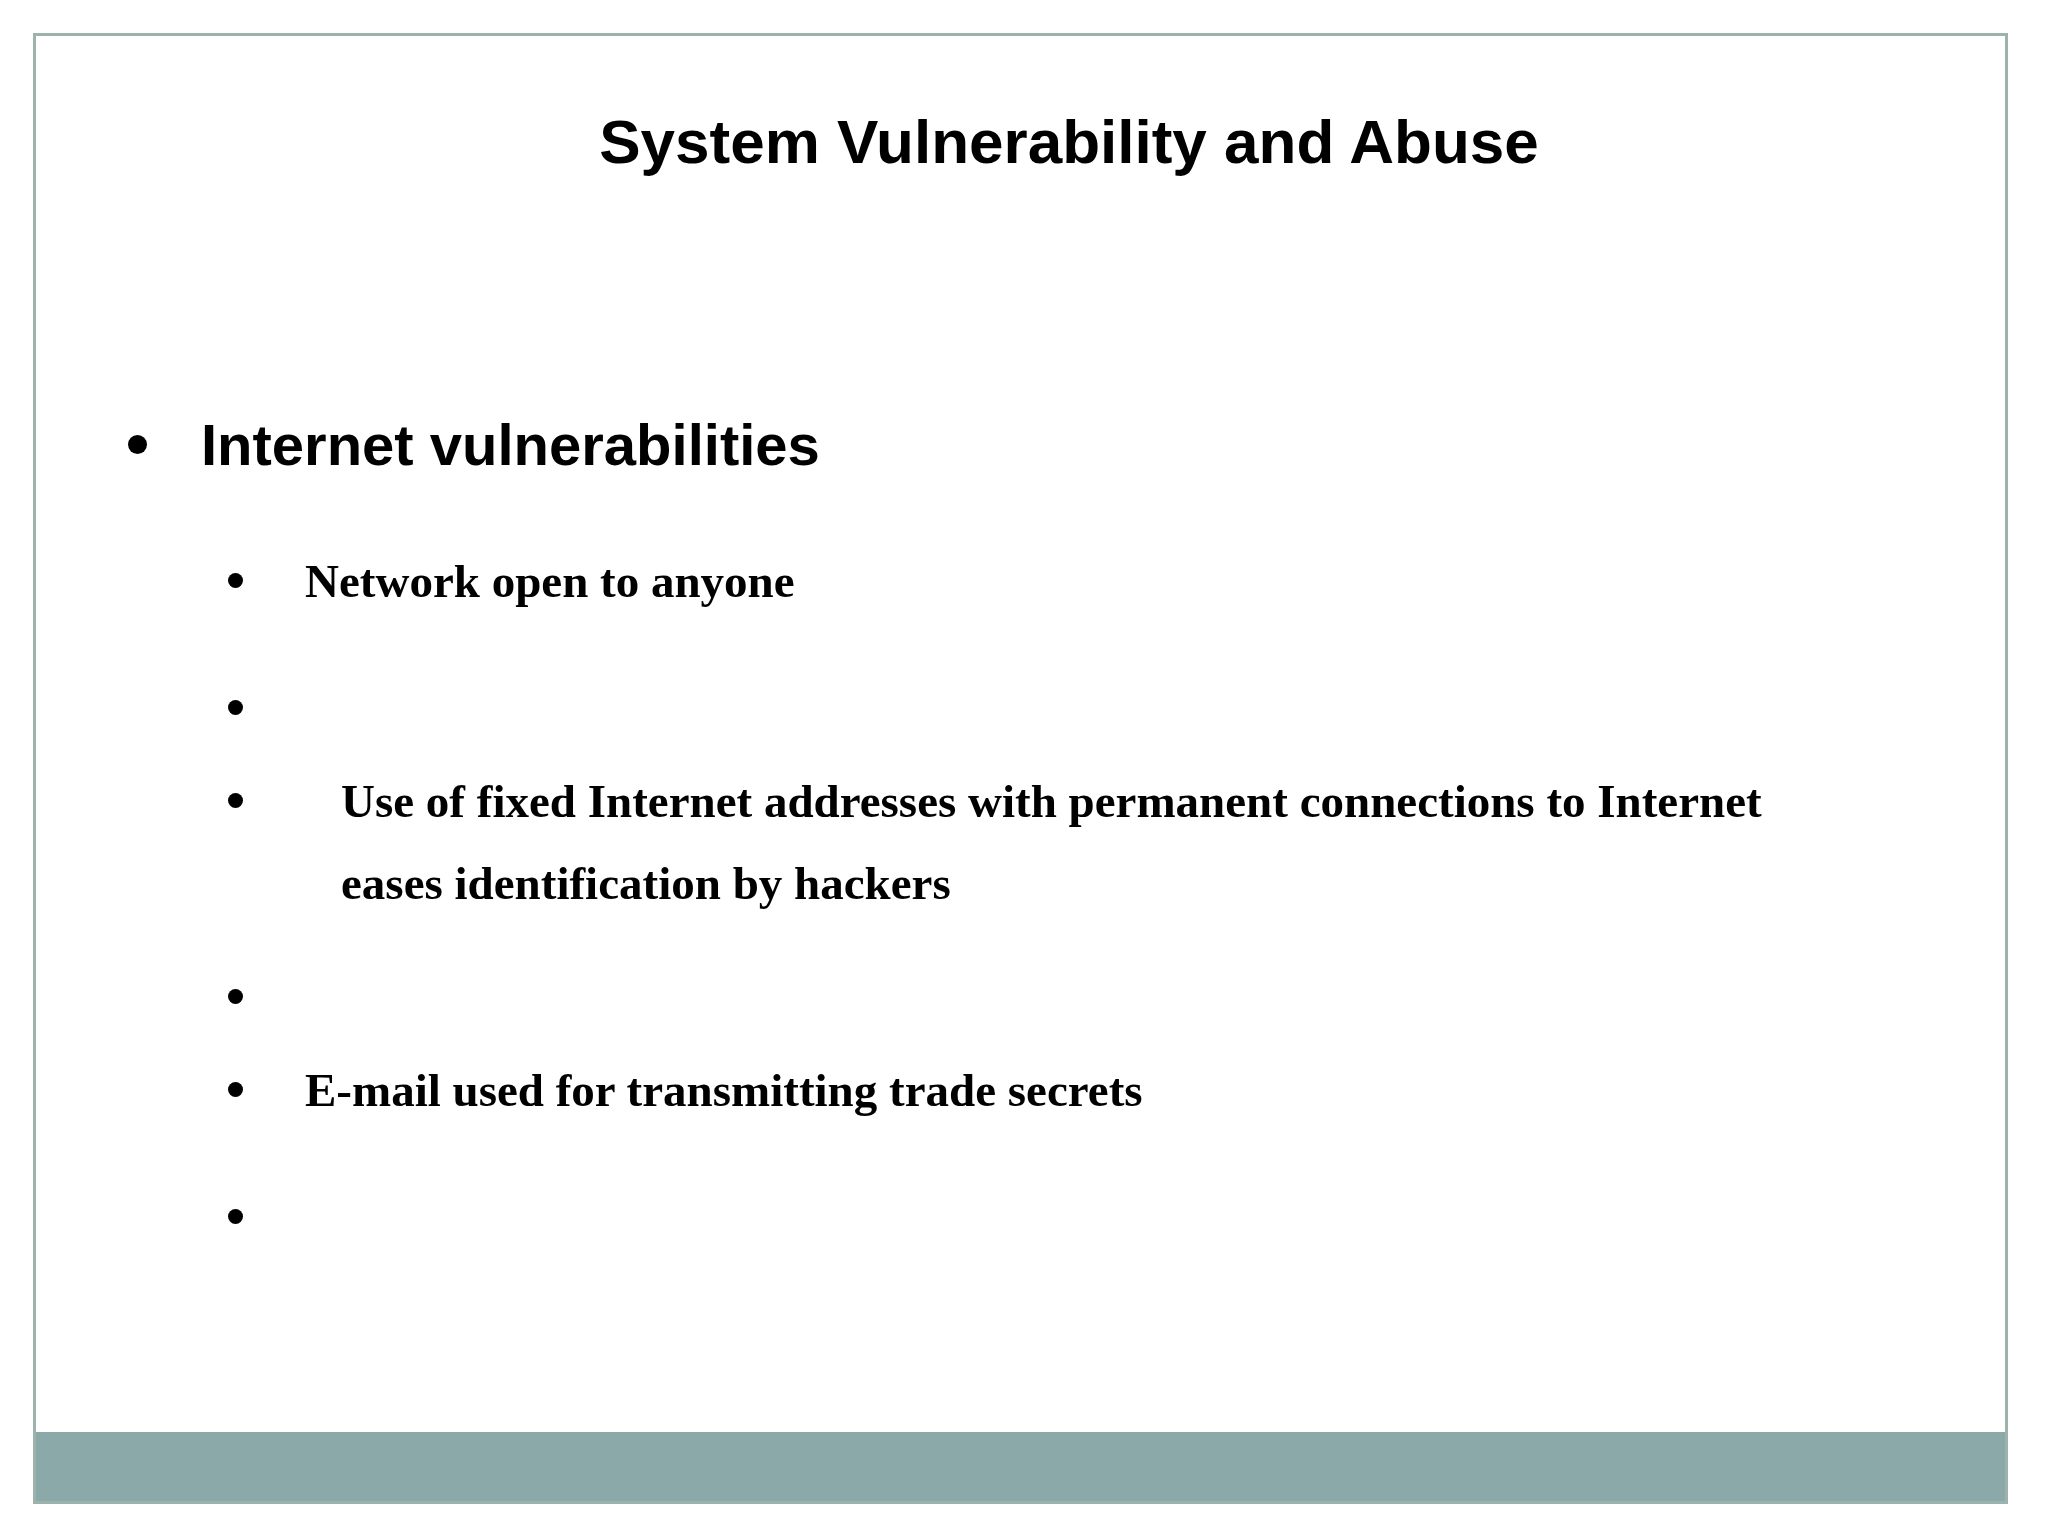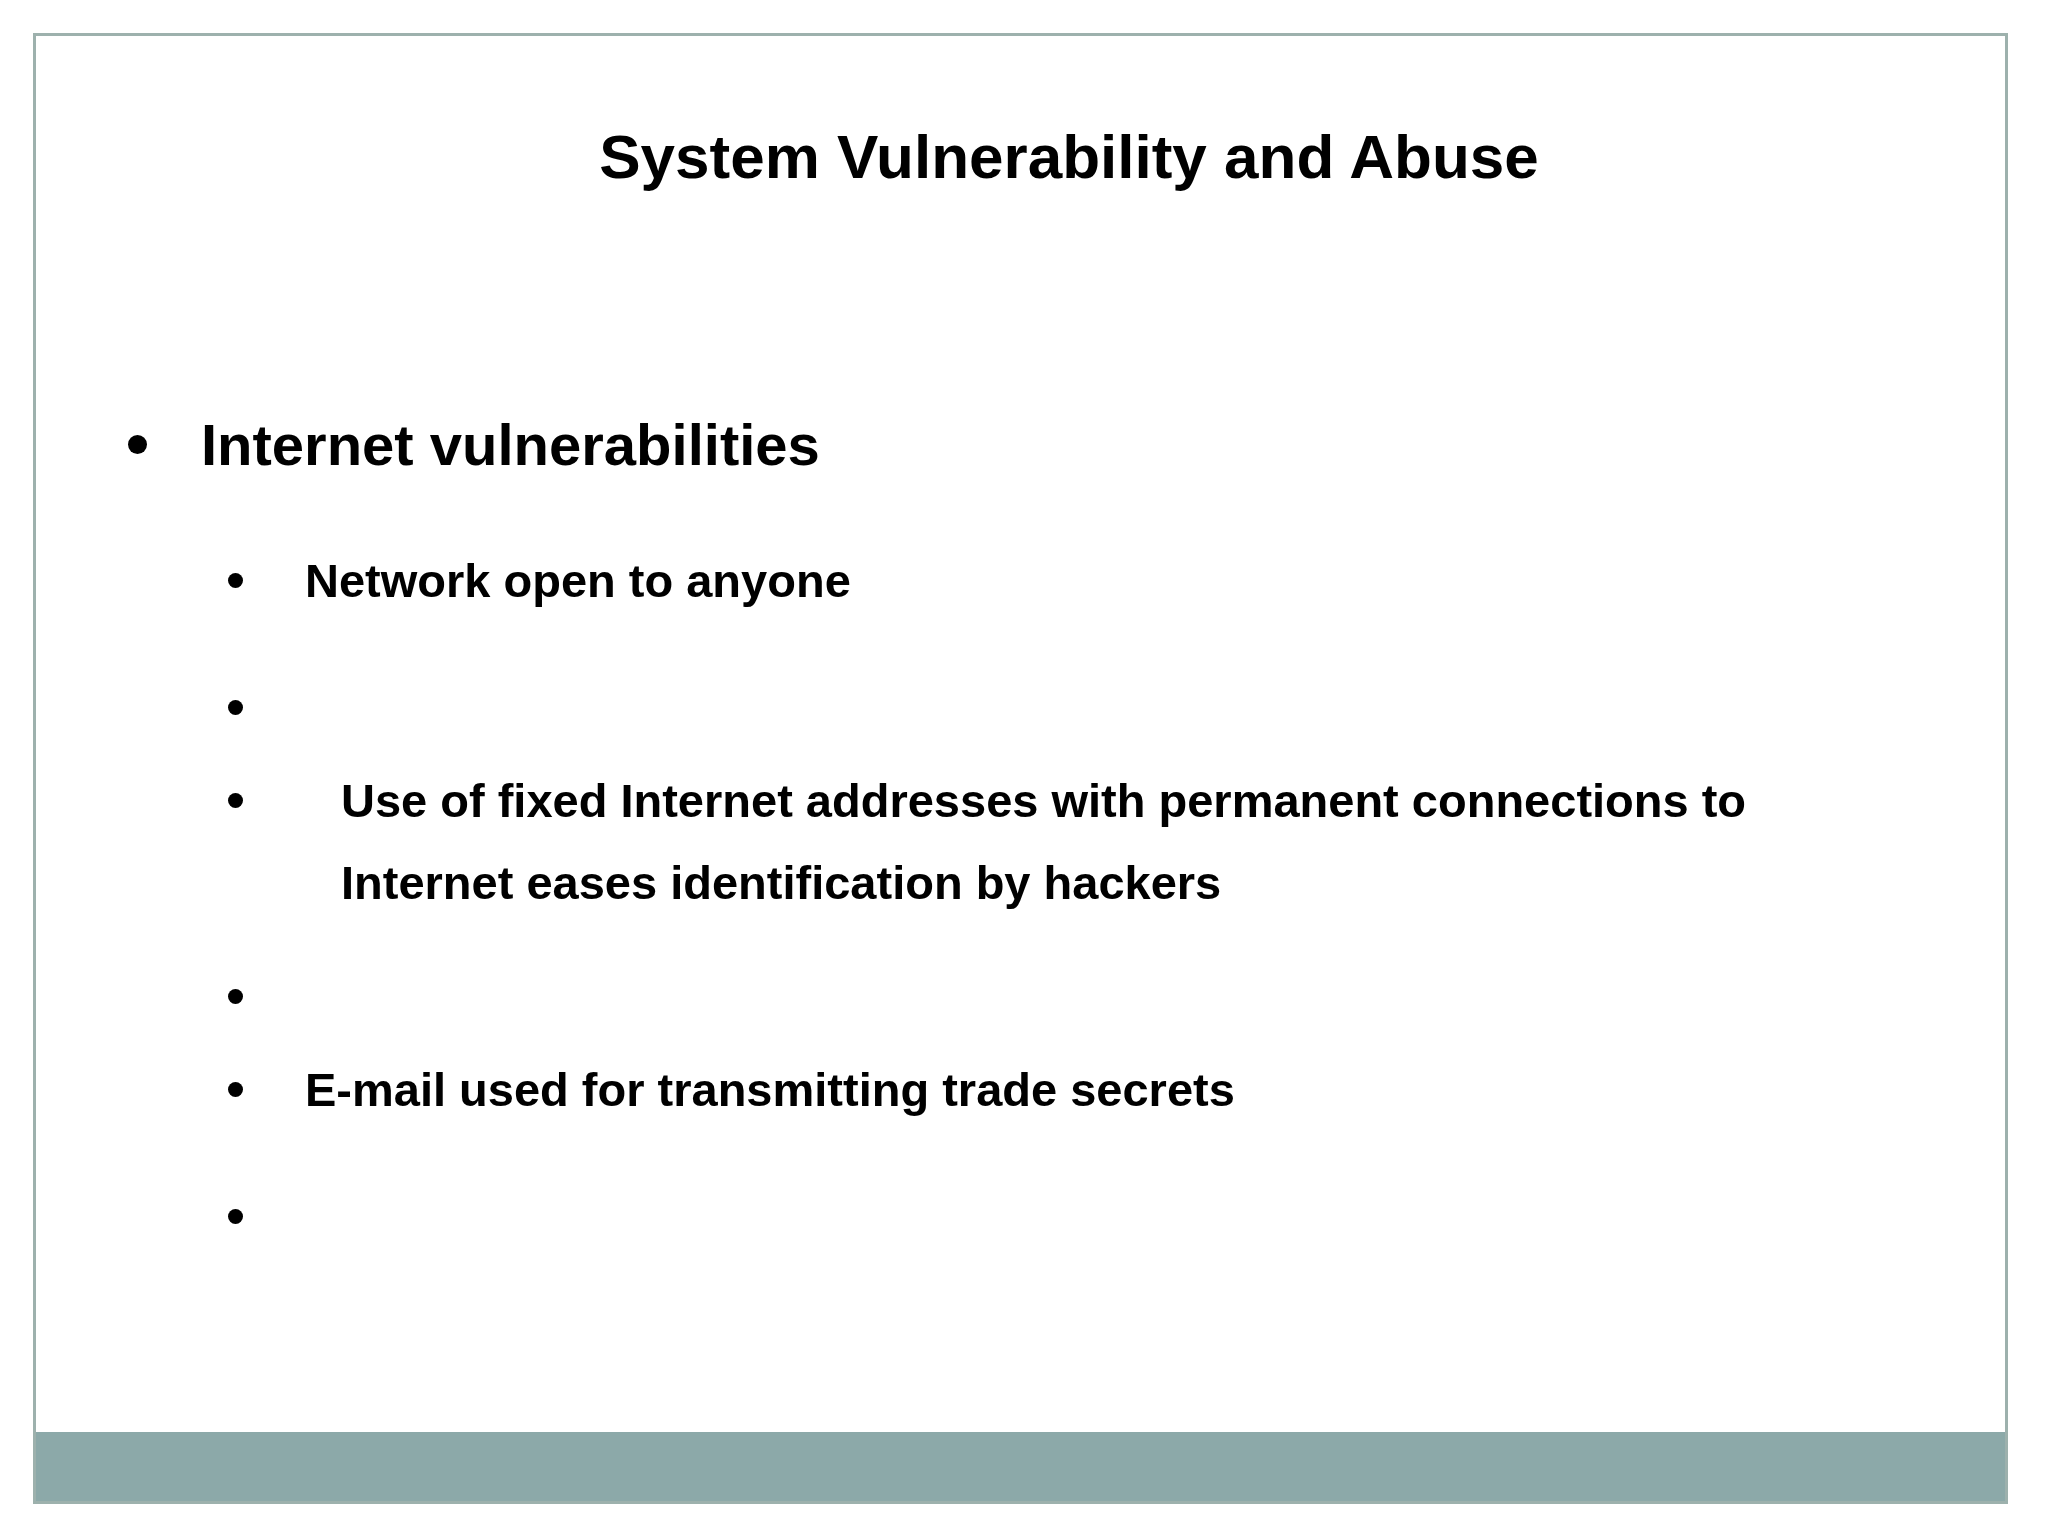--- a/index.html
+++ b/index.html
@@ -33,21 +33,21 @@
     top: 1432px;
     width: 1969px;
     height: 69px;
     background: #8CA9A9;
   }
   .title {
     position: absolute;
     left: 0;
     right: 0;
     top: 106px;
-    margin: 16px;
+    margin: 1px;
     padding-left: 90px;
     text-align: center;
     font-size: 62px;
     font-weight: bold;
     line-height: 70px;
     letter-spacing: 0px;
   }
   .l1-row {
     position: absolute;
     left: 128px;
@@ -79,20 +79,21 @@
   .l2-list {
     position: absolute;
     left: 228px;
     top: 540px;
     width: 1640px;
   }
   .l2-row {
     display: flex;
     align-items: flex-start;
     margin-bottom: 45px;
+    font-family: Liberation Serif, serif;
   }
   .l2-row.tight {
     margin-bottom: 32px;
     gap: 36px;
   }
   .l2-text {
     font-size: 47px;
     line-height: 82px;
     margin-left: 62px;
     max-width: 1540px;

